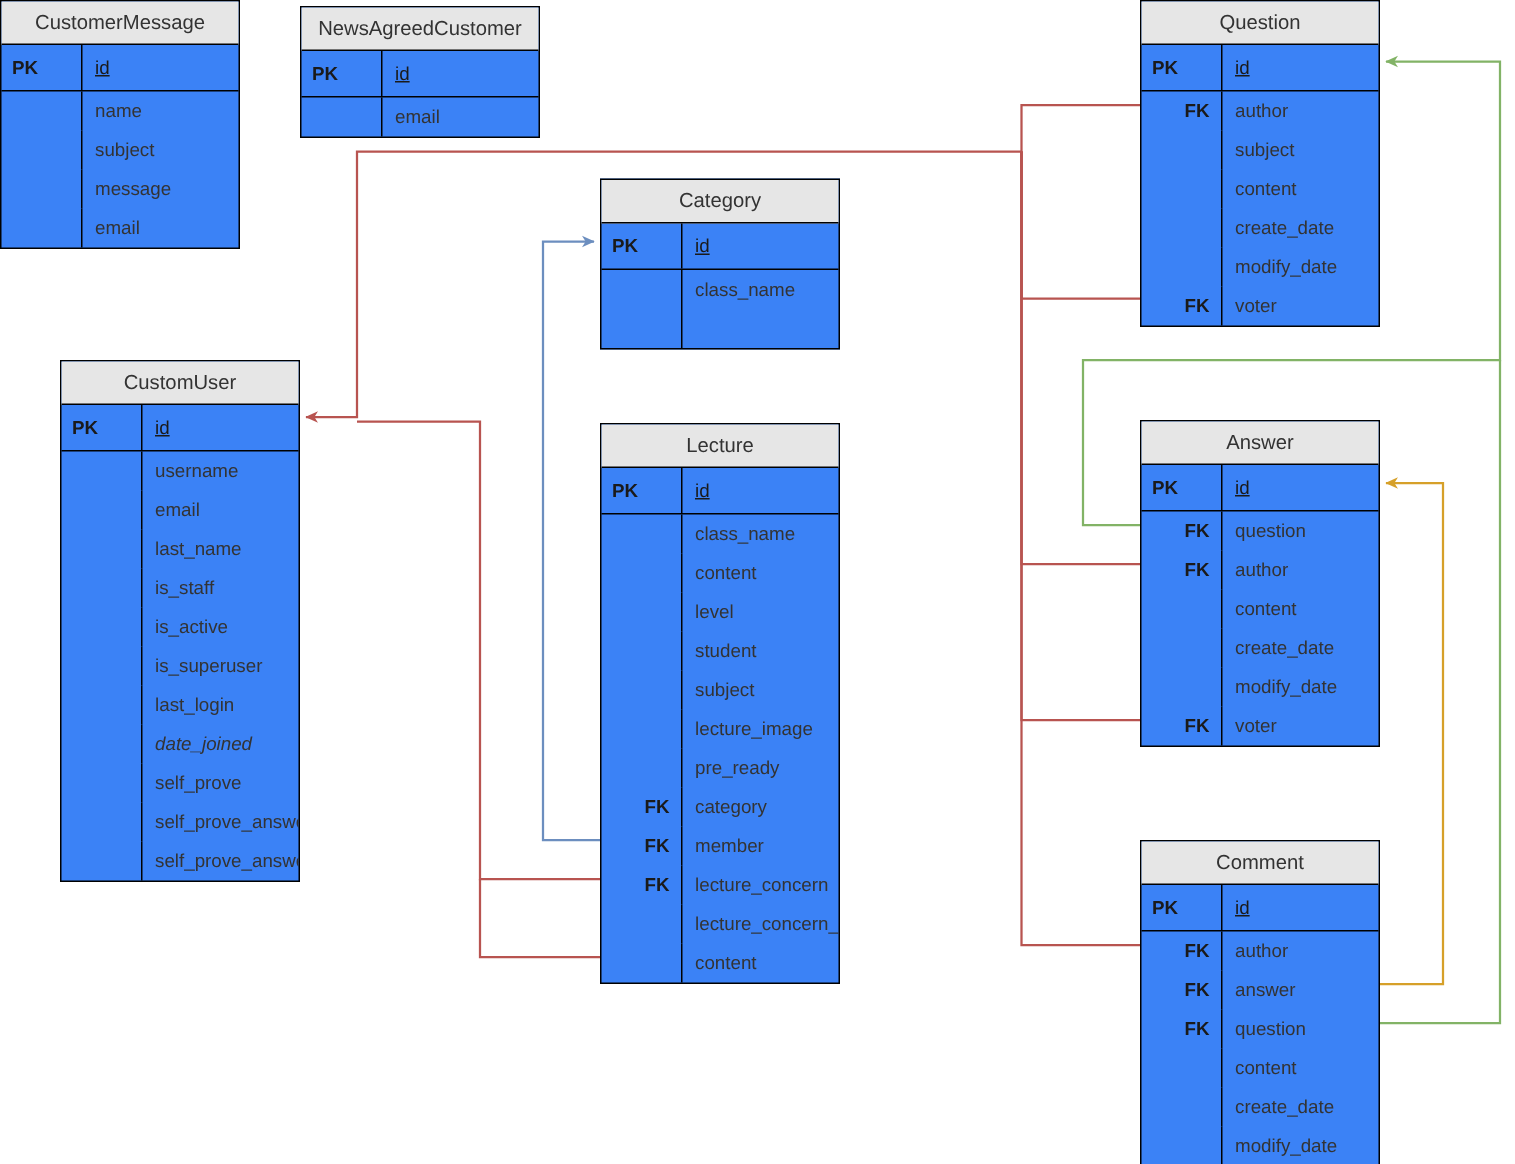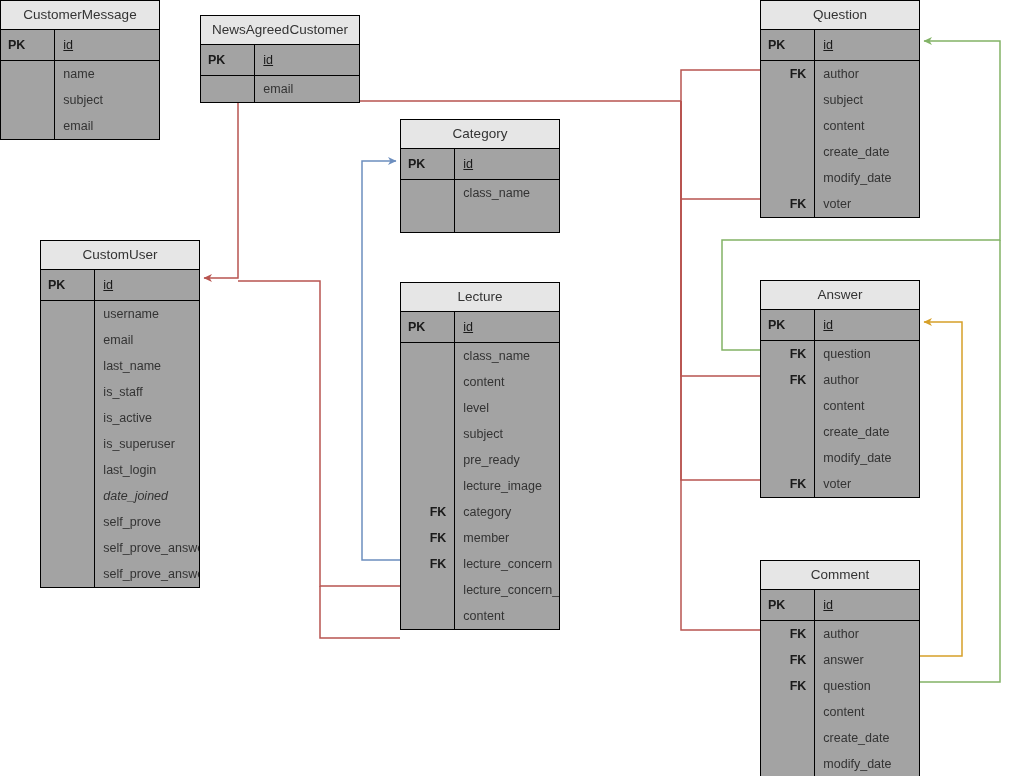--- a/index.html
+++ b/index.html
@@ -3,21 +3,21 @@
 <meta charset="utf-8">
 <style>
   html,body{margin:0;padding:0;background:#ffffff;}
   body{width:1010px;height:776px;position:relative;overflow:hidden;
        font-family:"Liberation Sans","DejaVu Sans",sans-serif;}
   #canvas{position:absolute;left:0;top:0;width:1010px;height:776px;}
   svg.links{position:absolute;left:0;top:0;width:1010px;height:776px;
             pointer-events:none;}
 
   .entity{position:absolute;box-sizing:border-box;border:1.4px solid #000;
-          background:#a3a3a3;z-index:2;}
+          background:#3b82f6;z-index:2;}
   .e-title{height:28px;line-height:28px;text-align:center;font-size:13.5px;
            color:#333;background:#e6e6e6;border-bottom:1.4px solid #000;
            overflow:hidden;white-space:nowrap;}
   .pk-row{display:flex;height:30px;border-bottom:1.4px solid #000;}
   .body-rows{}
   .row{display:flex;height:26px;}
   .c-key{box-sizing:border-box;border-right:1.2px solid #000;
          display:flex;align-items:center;font-size:12.5px;color:#1a1a1a;
          overflow:hidden;white-space:nowrap;}
   .c-field{box-sizing:border-box;display:flex;align-items:center;
@@ -85,25 +85,29 @@
         <div class="row">
           <div class="c-key" style="width: 55px;"></div>
           <div class="c-field" style="width: 105px;">name</div>
         </div>
         <div class="row">
           <div class="c-key" style="width: 55px;"></div>
           <div class="c-field" style="width: 105px;">subject</div>
         </div>
         <div class="row">
           <div class="c-key" style="width: 55px;"></div>
+          <div class="c-field" style="width: 105px;">message</div>
+        </div>
+        <div class="row">
+          <div class="c-key" style="width: 55px;"></div>
           <div class="c-field" style="width: 105px;">email</div>
         </div>
       </div>
     </div>
-    <div class="entity" style="left: 200px; top: 15px; width: 160px;">
+    <div class="entity" style="left: 200px; top: 4px; width: 160px;">
       <div class="e-title">NewsAgreedCustomer</div>
       <div class="pk-row">
         <div class="c-key" style="width: 55px;">PK</div>
         <div class="c-field" style="width: 105px;">id</div>
       </div>
       <div class="body-rows">
         <div class="row">
           <div class="c-key" style="width: 55px;"></div>
           <div class="c-field" style="width: 105px;">email</div>
         </div>
@@ -193,29 +197,33 @@
         <div class="row">
           <div class="c-key" style="width: 55px;"></div>
           <div class="c-field" style="width: 105px;">content</div>
         </div>
         <div class="row">
           <div class="c-key" style="width: 55px;"></div>
           <div class="c-field" style="width: 105px;">level</div>
         </div>
         <div class="row">
           <div class="c-key" style="width: 55px;"></div>
+          <div class="c-field" style="width: 105px;">student</div>
+        </div>
+        <div class="row">
+          <div class="c-key" style="width: 55px;"></div>
           <div class="c-field" style="width: 105px;">subject</div>
         </div>
         <div class="row">
           <div class="c-key" style="width: 55px;"></div>
+          <div class="c-field" style="width: 105px;">lecture_image</div>
+        </div>
+        <div class="row">
+          <div class="c-key" style="width: 55px;"></div>
           <div class="c-field" style="width: 105px;">pre_ready</div>
-        </div>
-        <div class="row">
-          <div class="c-key" style="width: 55px;"></div>
-          <div class="c-field" style="width: 105px;">lecture_image</div>
         </div>
         <div class="row">
           <div class="c-key" style="width: 55px;">FK</div>
           <div class="c-field" style="width: 105px;">category</div>
         </div>
         <div class="row">
           <div class="c-key" style="width: 55px;">FK</div>
           <div class="c-field" style="width: 105px;">member</div>
         </div>
         <div class="row">

